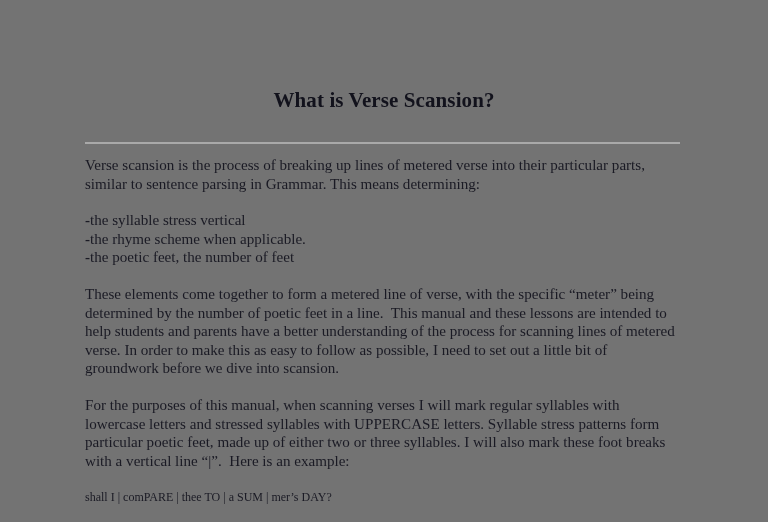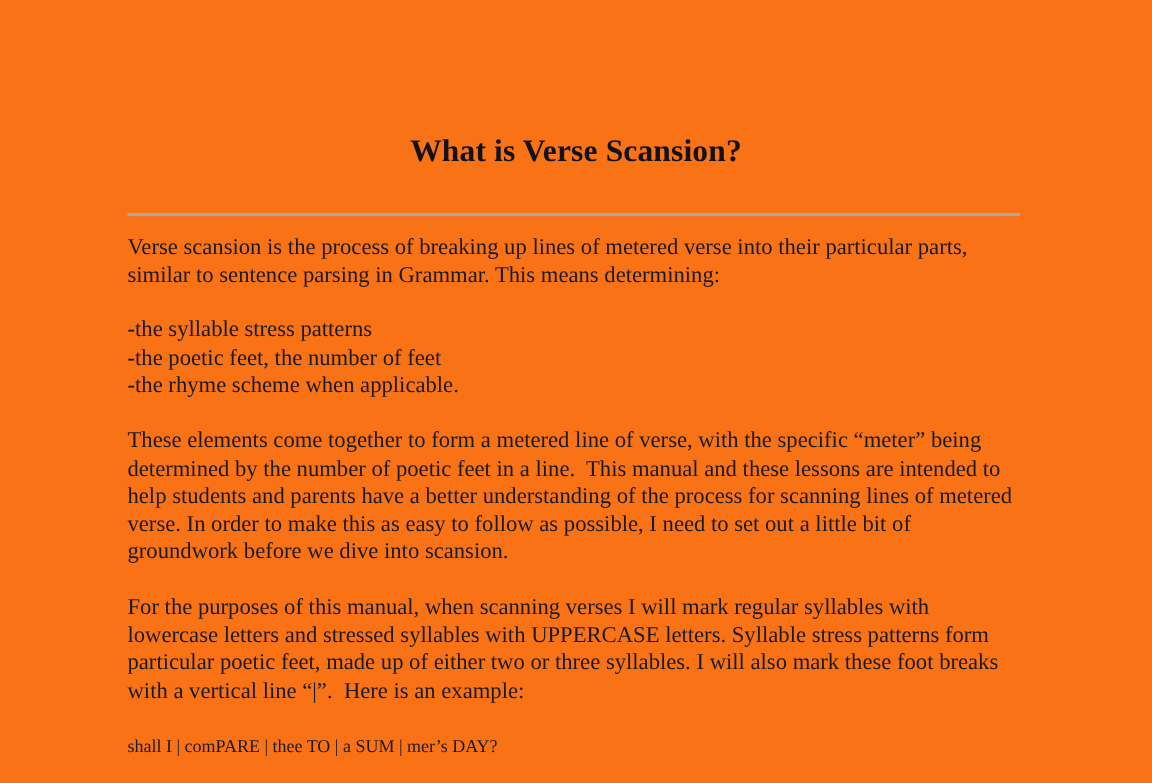--- a/index.html
+++ b/index.html
@@ -11,21 +11,21 @@
     width: 768px;
     height: 522px;
     overflow: hidden;
     font-family: "Liberation Serif", "DejaVu Serif", serif;
     color: #1a1a24;
   }
   .page {
     position: relative;
     width: 768px;
     height: 522px;
-    background: #f97316;
+    background: #737373;
     box-sizing: border-box;
   }
   .doc-title {
     position: absolute;
     left: 0;
     right: 0;
     top: 74px;
     text-align: center;
     font-size: 21px;
     font-weight: bold;
@@ -83,23 +83,23 @@
 
   <h1 class="doc-title">What is Verse Scansion?</h1>
 
   <hr class="divider">
 
   <div class="content">
 
     <p class="para">Verse scansion is the process of breaking up lines of metered verse into their particular parts, similar to sentence parsing in Grammar. This means determining:</p>
 
     <div class="list-block">
-      <div class="list-line"><span class="list-dash">-</span><span>the syllable stress patterns</span></div>
+      <div class="list-line"><span class="list-dash">-</span><span>the syllable stress vertical</span></div>
+      <div class="list-line"><span class="list-dash">-</span><span>the rhyme scheme when applicable.</span></div>
       <div class="list-line"><span class="list-dash">-</span><span>the poetic feet, the number of feet</span></div>
-      <div class="list-line"><span class="list-dash">-</span><span>the rhyme scheme when applicable.</span></div>
     </div>
 
     <p class="para">These elements come together to form a metered line of verse, with the specific “meter” being determined by the number of poetic feet in a line.  This manual and these lessons are intended to help students and parents have a better understanding of the process for scanning lines of metered verse. In order to make this as easy to follow as possible, I need to set out a little bit of groundwork before we dive into scansion.</p>
 
     <p class="para">For the purposes of this manual, when scanning verses I will mark regular syllables with lowercase letters and stressed syllables with UPPERCASE letters. Syllable stress patterns form particular poetic feet, made up of either two or three syllables. I will also mark these foot breaks with a vertical line “|”.  Here is an example:</p>
 
     <p class="example-line">shall I | comPARE | thee TO | a SUM | mer’s DAY?</p>
 
   </div>
 </div>

